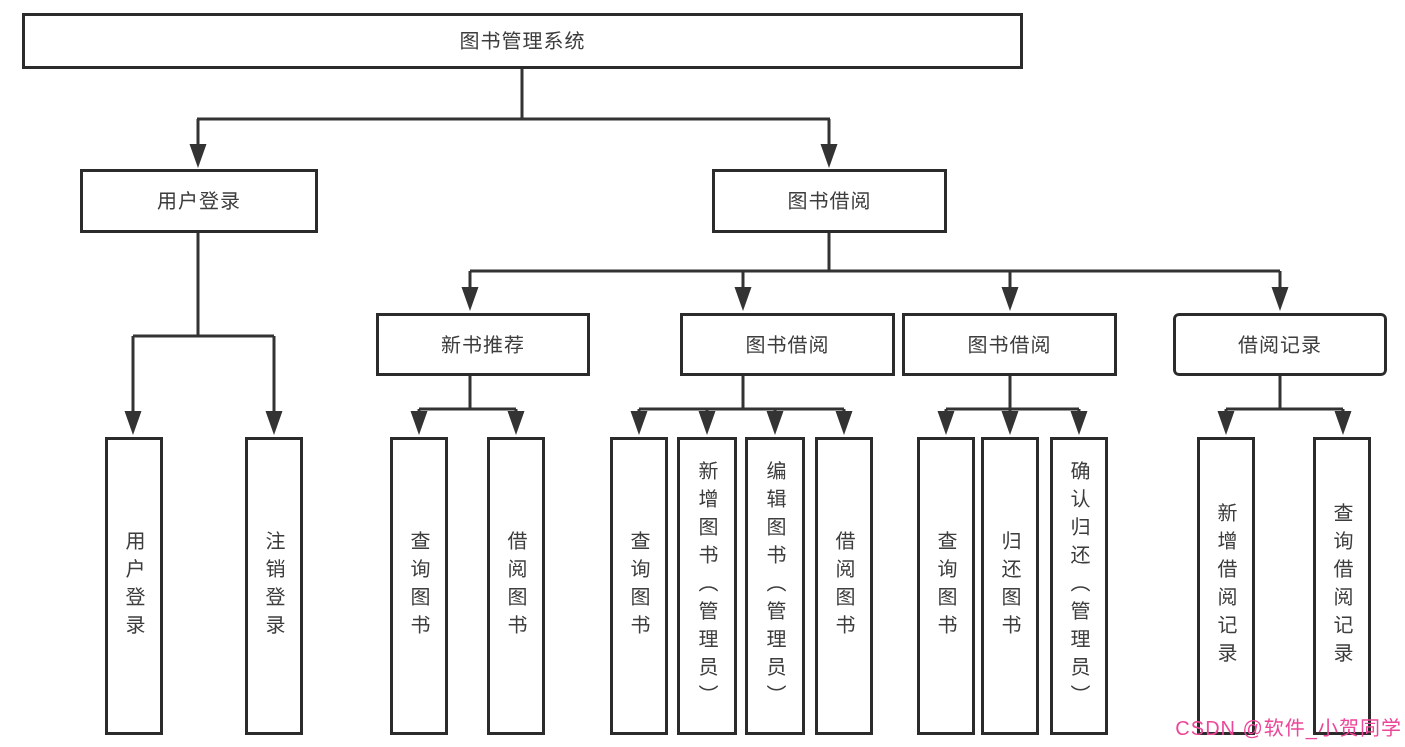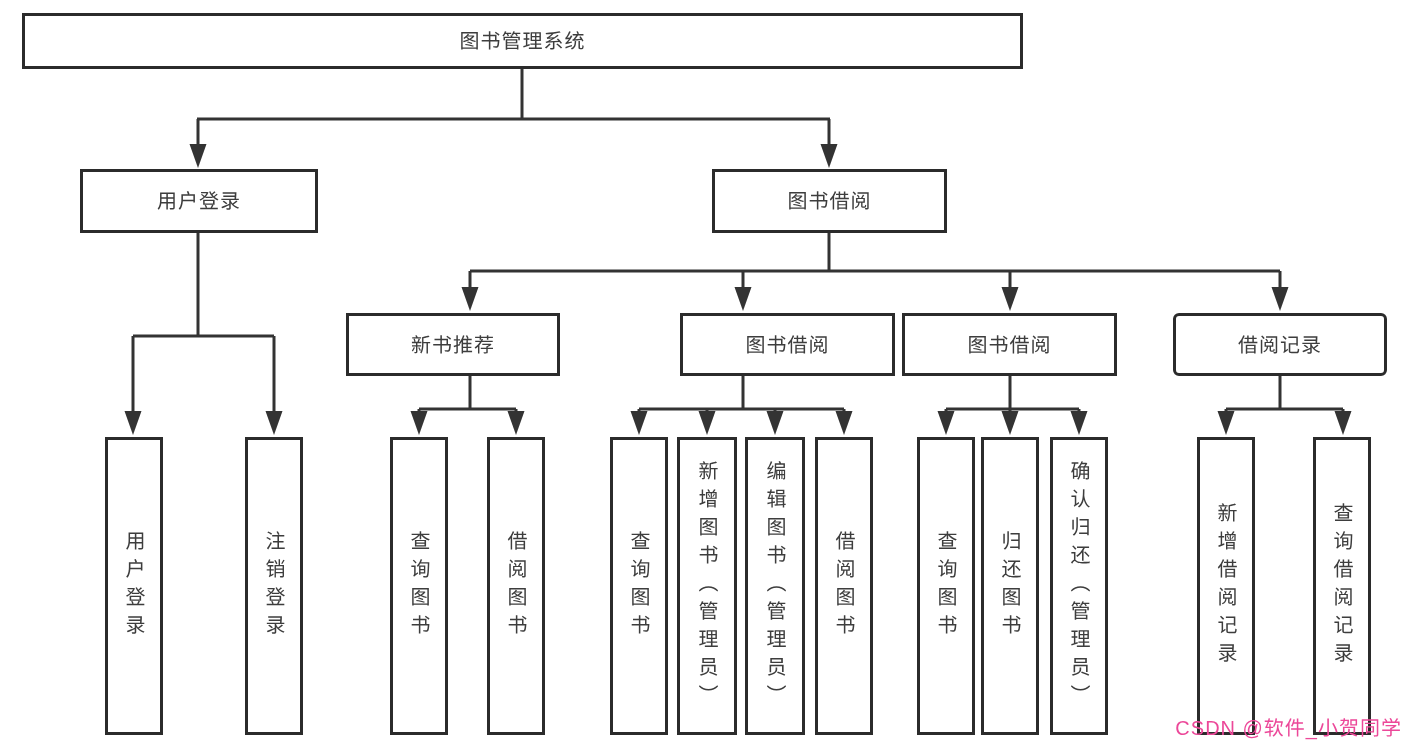--- a/index.html
+++ b/index.html
@@ -111,21 +111,21 @@
       <polygon points="1217.5,411 1234.5,411 1226,435" fill="#333333"></polygon>
       <line x1="1343" y1="409" x2="1343" y2="421" stroke="#333333" stroke-width="3"></line>
       <polygon points="1334.5,411 1351.5,411 1343,435" fill="#333333"></polygon>
     </svg>
 
   <div class="box" style="left:22px; top:13px; width:1001px; height:56px;">图书管理系统</div>
 
   <div class="box" style="left:80px; top:169px; width:238px; height:64px;">用户登录</div>
   <div class="box" style="left:712px; top:169px; width:235px; height:64px;">图书借阅</div>
 
-  <div class="box" style="left:346px; top:313px; width:214px; height:63px;">新书推荐</div>
+  <div class="box" style="left:376px; top:313px; width:214px; height:63px;">新书推荐</div>
   <div class="box" style="left:636px; top:313px; width:215px; height:63px;margin-left:44px;">图书借阅</div>
   <div class="box" style="left:902px; top:313px; width:215px; height:63px;">图书借阅</div>
   <div class="box" style="left:1173px; top:313px; width:214px; height:63px;border-radius:6px;">借阅记录</div>
 
   <div class="box v" style="left:105px; top:437px; width:58px; height:298px;">用户登录</div>
   <div class="box v" style="left:245px; top:437px; width:58px; height:298px;">注销登录</div>
 
   <div class="box v" style="left:390px; top:437px; width:58px; height:298px;">查询图书</div>
   <div class="box v" style="left:487px; top:437px; width:58px; height:298px;">借阅图书</div>
 

